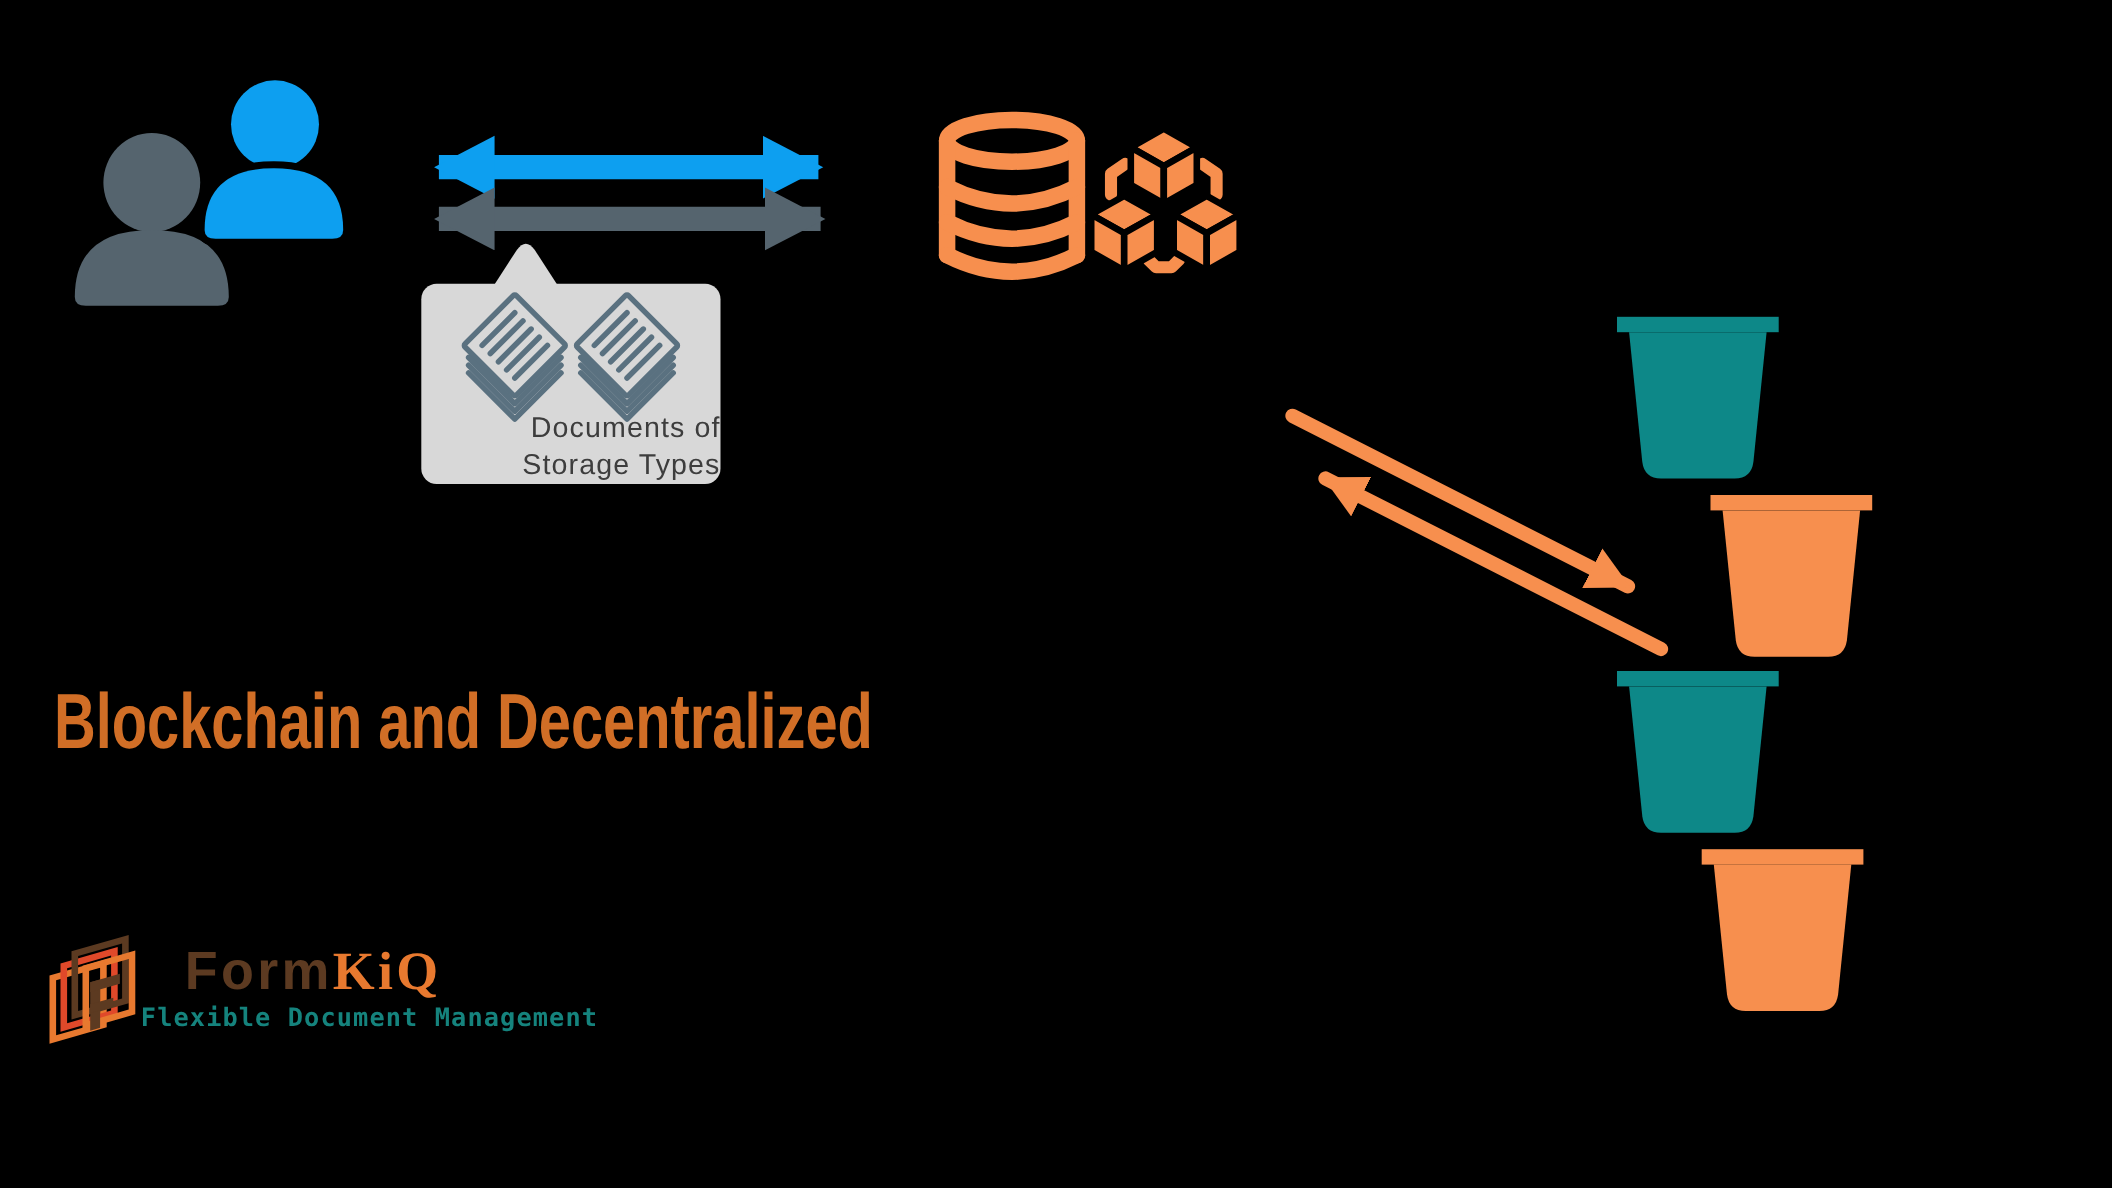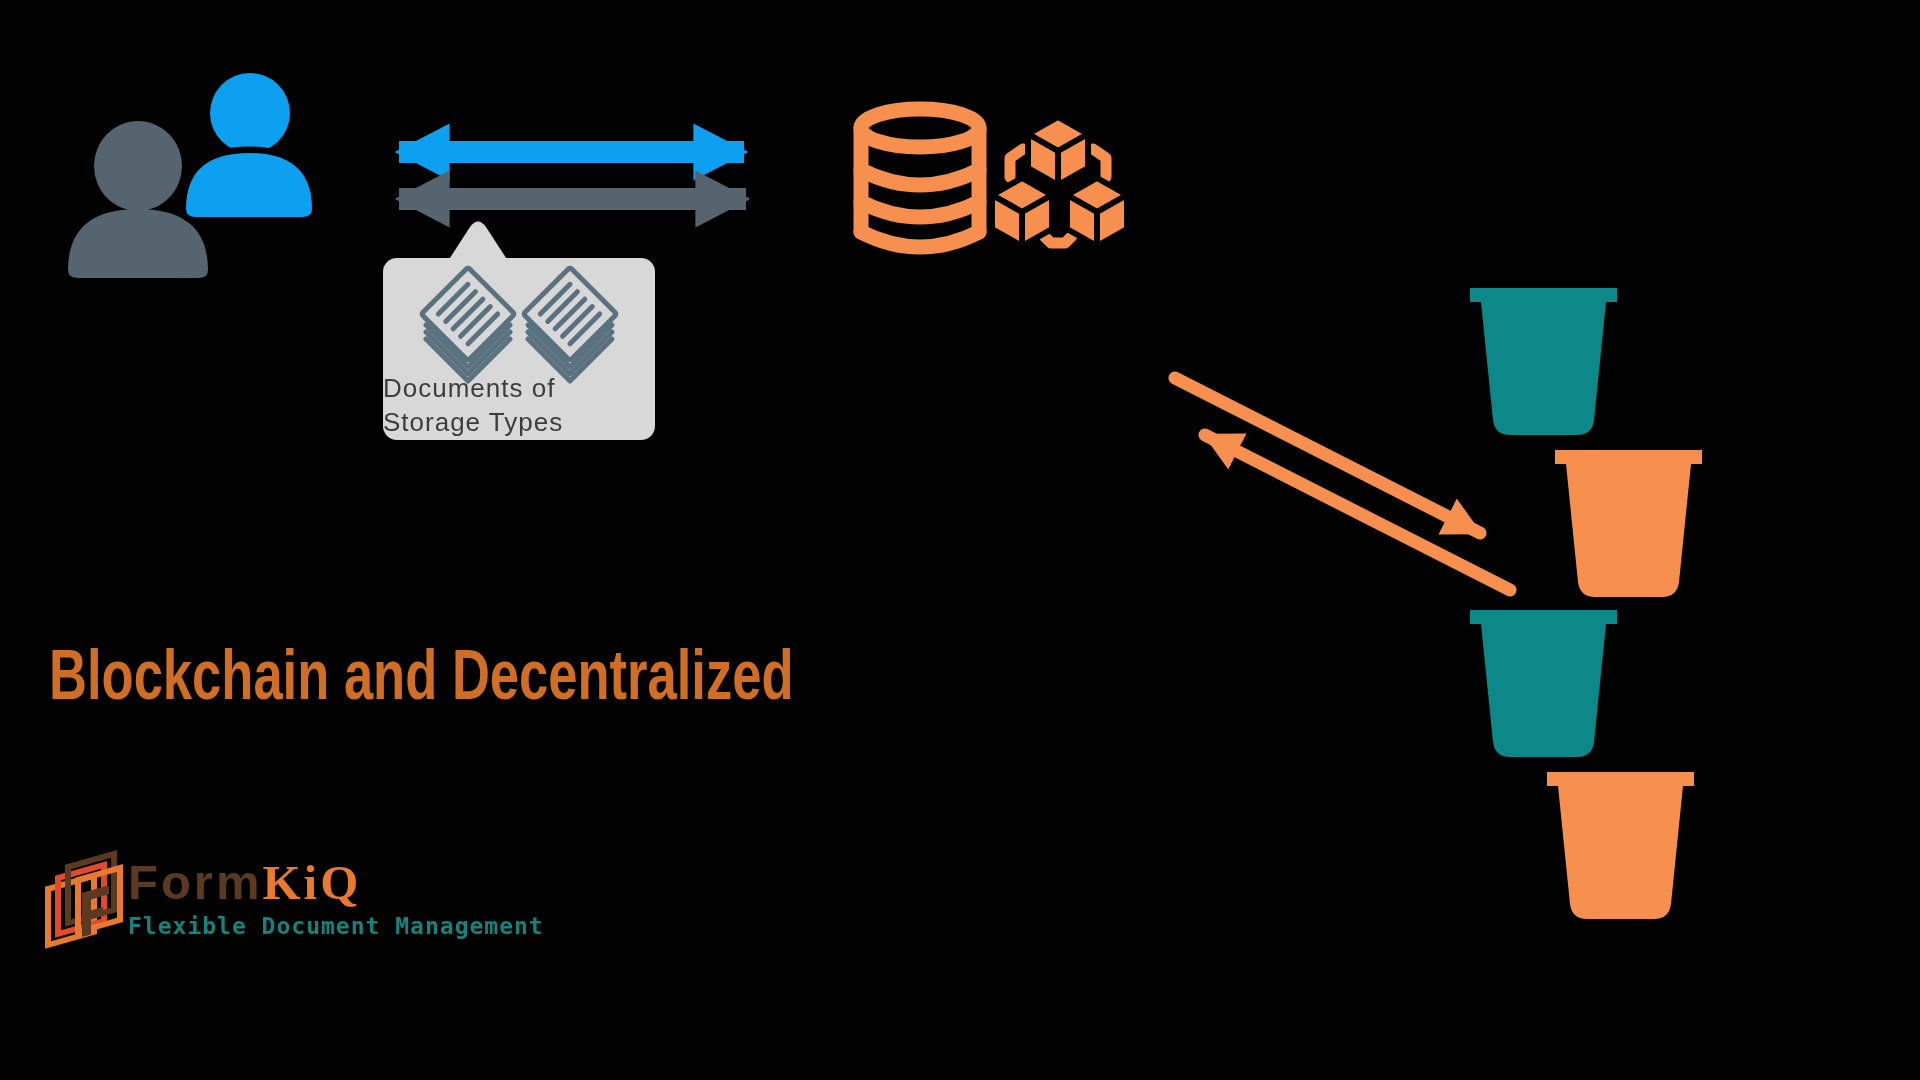--- a/index.html
+++ b/index.html
@@ -21,35 +21,34 @@
   .stroke-orange{stroke:var(--orange);fill:none;}
   .stroke-doc{stroke:var(--doc_stroke);fill:none;}
   .stroke-logo-orange{stroke:var(--logo_orange);fill:none;}
   .stroke-logo-red{stroke:var(--logo_red);fill:none;}
   .stroke-logo-brown{stroke:var(--logo_brown);fill:none;}
   .halo{stroke:var(--background,#000);}
 
   
   .callout-text{
     position:absolute;left:383px;top:371px;width:272px;
-    text-align:left;font-size:26px;line-height:34px;
+    text-align:right;font-size:26px;line-height:34px;
     color:var(--callout_text);letter-spacing:1px;
   }
   .title{
     position:absolute;left:49px;top:609px;
     color:var(--title_orange);font-weight:bold;font-size:71px;line-height:95px;
     white-space:nowrap;
-    margin-top:18px;
   }
   .title .cond{display:inline-block;transform:scaleX(0.74);transform-origin:left center;}
   .brand{
     position:absolute;left:128px;top:854px;
     font-size:49px;font-weight:bold;letter-spacing:3px;white-space:nowrap;
   }
-  .brand .brand-primary{color:var(--logo_brown);}
+  .brand .brand-primary{color:var(--logo_brown);margin-left:40px;}
   .brand .brand-accent{color:var(--logo_orange);font-family:Liberation Serif, serif;}
   .tagline{
     position:absolute;left:128px;top:913px;
     font-family:"DejaVu Sans Mono","Liberation Mono",monospace;
     font-size:23px;font-weight:bold;letter-spacing:1px;
     color:var(--tagline_teal);white-space:nowrap;text-align:center;
   }
 </style>
 </head>
 <body>

